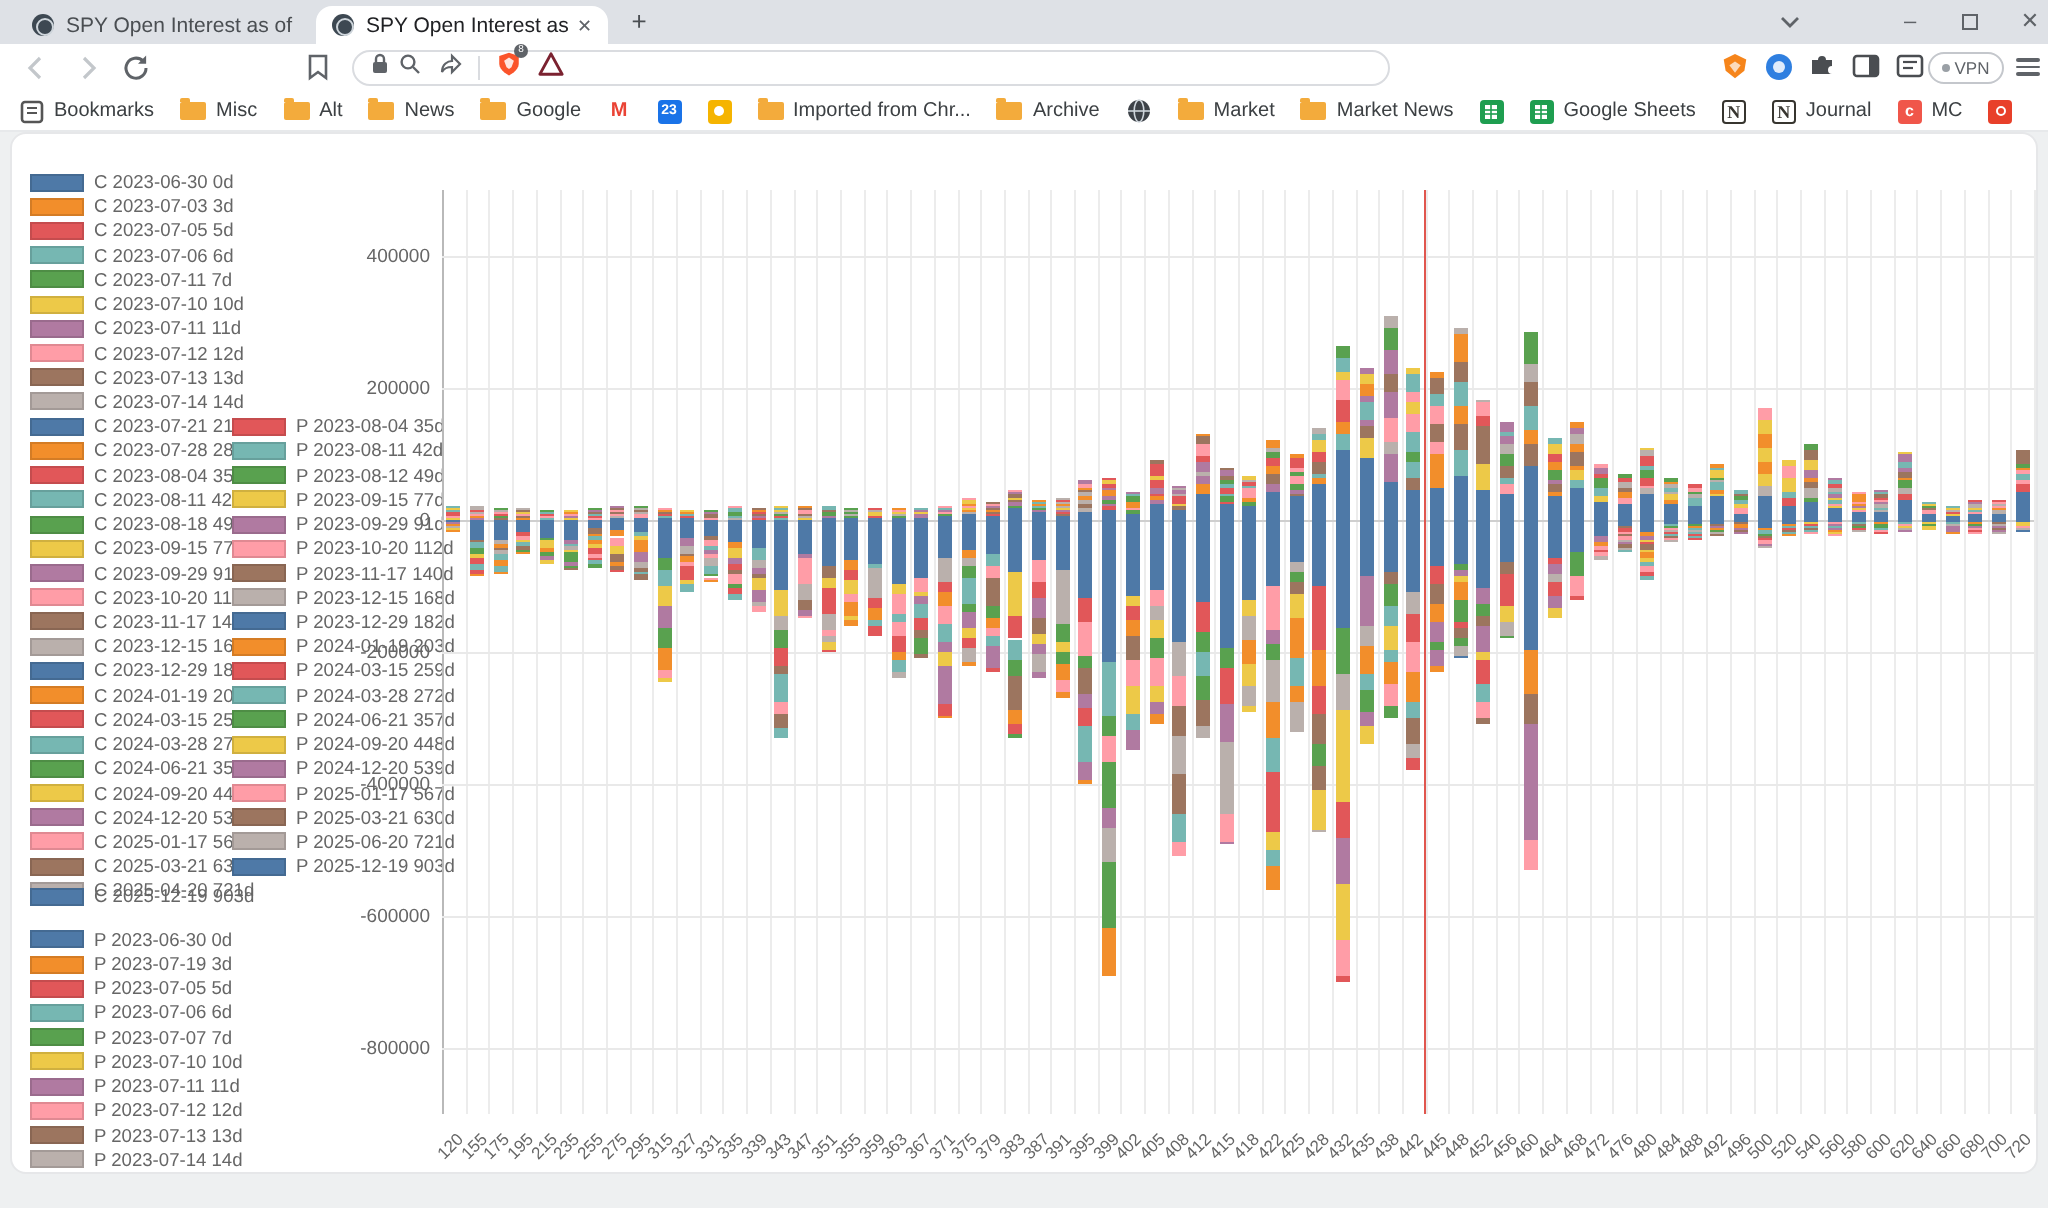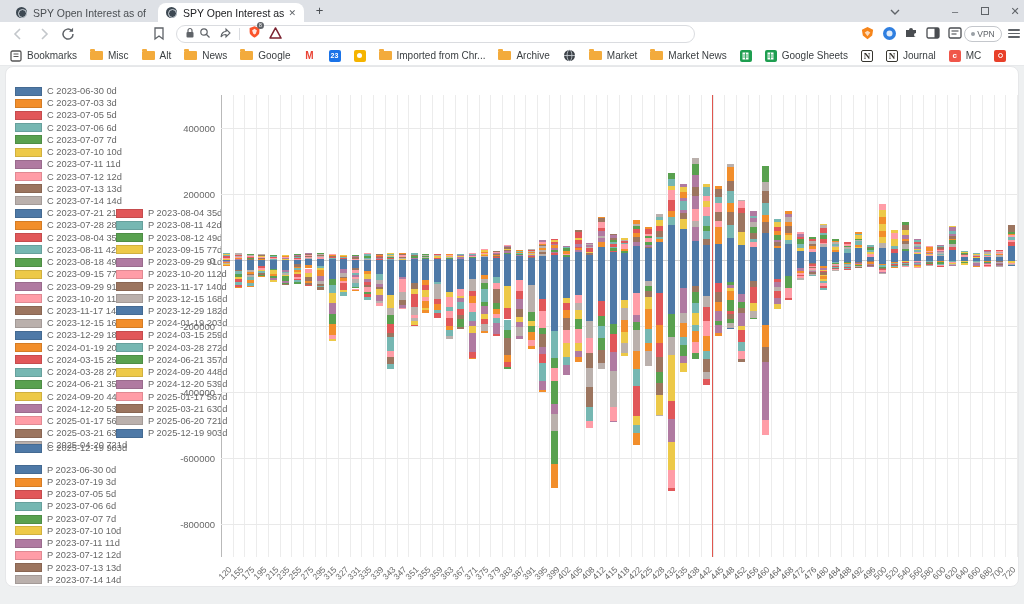--- a/index.html
+++ b/index.html
@@ -290,21 +290,21 @@
         <div class="legend-row" style="position: absolute; left: 9px; top: 43.44px;">
           <span class="legend-swatch" style="background:#E15759"></span>
           <span class="legend-label">C 2023-07-05 5d</span>
         </div>
         <div class="legend-row" style="position: absolute; left: 9px; top: 55.66px;">
           <span class="legend-swatch" style="background:#76B7B2"></span>
           <span class="legend-label">C 2023-07-06 6d</span>
         </div>
         <div class="legend-row" style="position: absolute; left: 9px; top: 67.88px;">
           <span class="legend-swatch" style="background:#59A14F"></span>
-          <span class="legend-label">C 2023-07-07 7d</span>
+          <span class="legend-label">C 2023-07-11 7d</span>
         </div>
         <div class="legend-row" style="position: absolute; left: 9px; top: 80.1px;">
           <span class="legend-swatch" style="background:#EDC948"></span>
           <span class="legend-label">C 2023-07-10 10d</span>
         </div>
         <div class="legend-row" style="position: absolute; left: 9px; top: 92.32px;">
           <span class="legend-swatch" style="background:#B07AA1"></span>
           <span class="legend-label">C 2023-07-11 11d</span>
         </div>
         <div class="legend-row" style="position: absolute; left: 9px; top: 104.54px;">
@@ -412,21 +412,21 @@
           <span class="legend-label">P 2023-07-19 3d</span>
         </div>
         <div class="legend-row" style="position: absolute; left: 9px; top: 422.26px;">
           <span class="legend-swatch" style="background:#E15759"></span>
           <span class="legend-label">P 2023-07-05 5d</span>
         </div>
         <div class="legend-row" style="position: absolute; left: 9px; top: 434.48px;">
           <span class="legend-swatch" style="background:#76B7B2"></span>
           <span class="legend-label">P 2023-07-06 6d</span>
         </div>
-        <div class="legend-row" style="position: absolute; left: 9px; top: 446.7px; align-items: flex-end;">
+        <div class="legend-row" style="position: absolute; left: 9px; top: 446.7px;">
           <span class="legend-swatch" style="background:#59A14F"></span>
           <span class="legend-label">P 2023-07-07 7d</span>
         </div>
         <div class="legend-row" style="position: absolute; left: 9px; top: 458.92px;">
           <span class="legend-swatch" style="background:#EDC948"></span>
           <span class="legend-label">P 2023-07-10 10d</span>
         </div>
         <div class="legend-row" style="position: absolute; left: 9px; top: 471.14px;">
           <span class="legend-swatch" style="background:#B07AA1"></span>
           <span class="legend-label">P 2023-07-11 11d</span>

